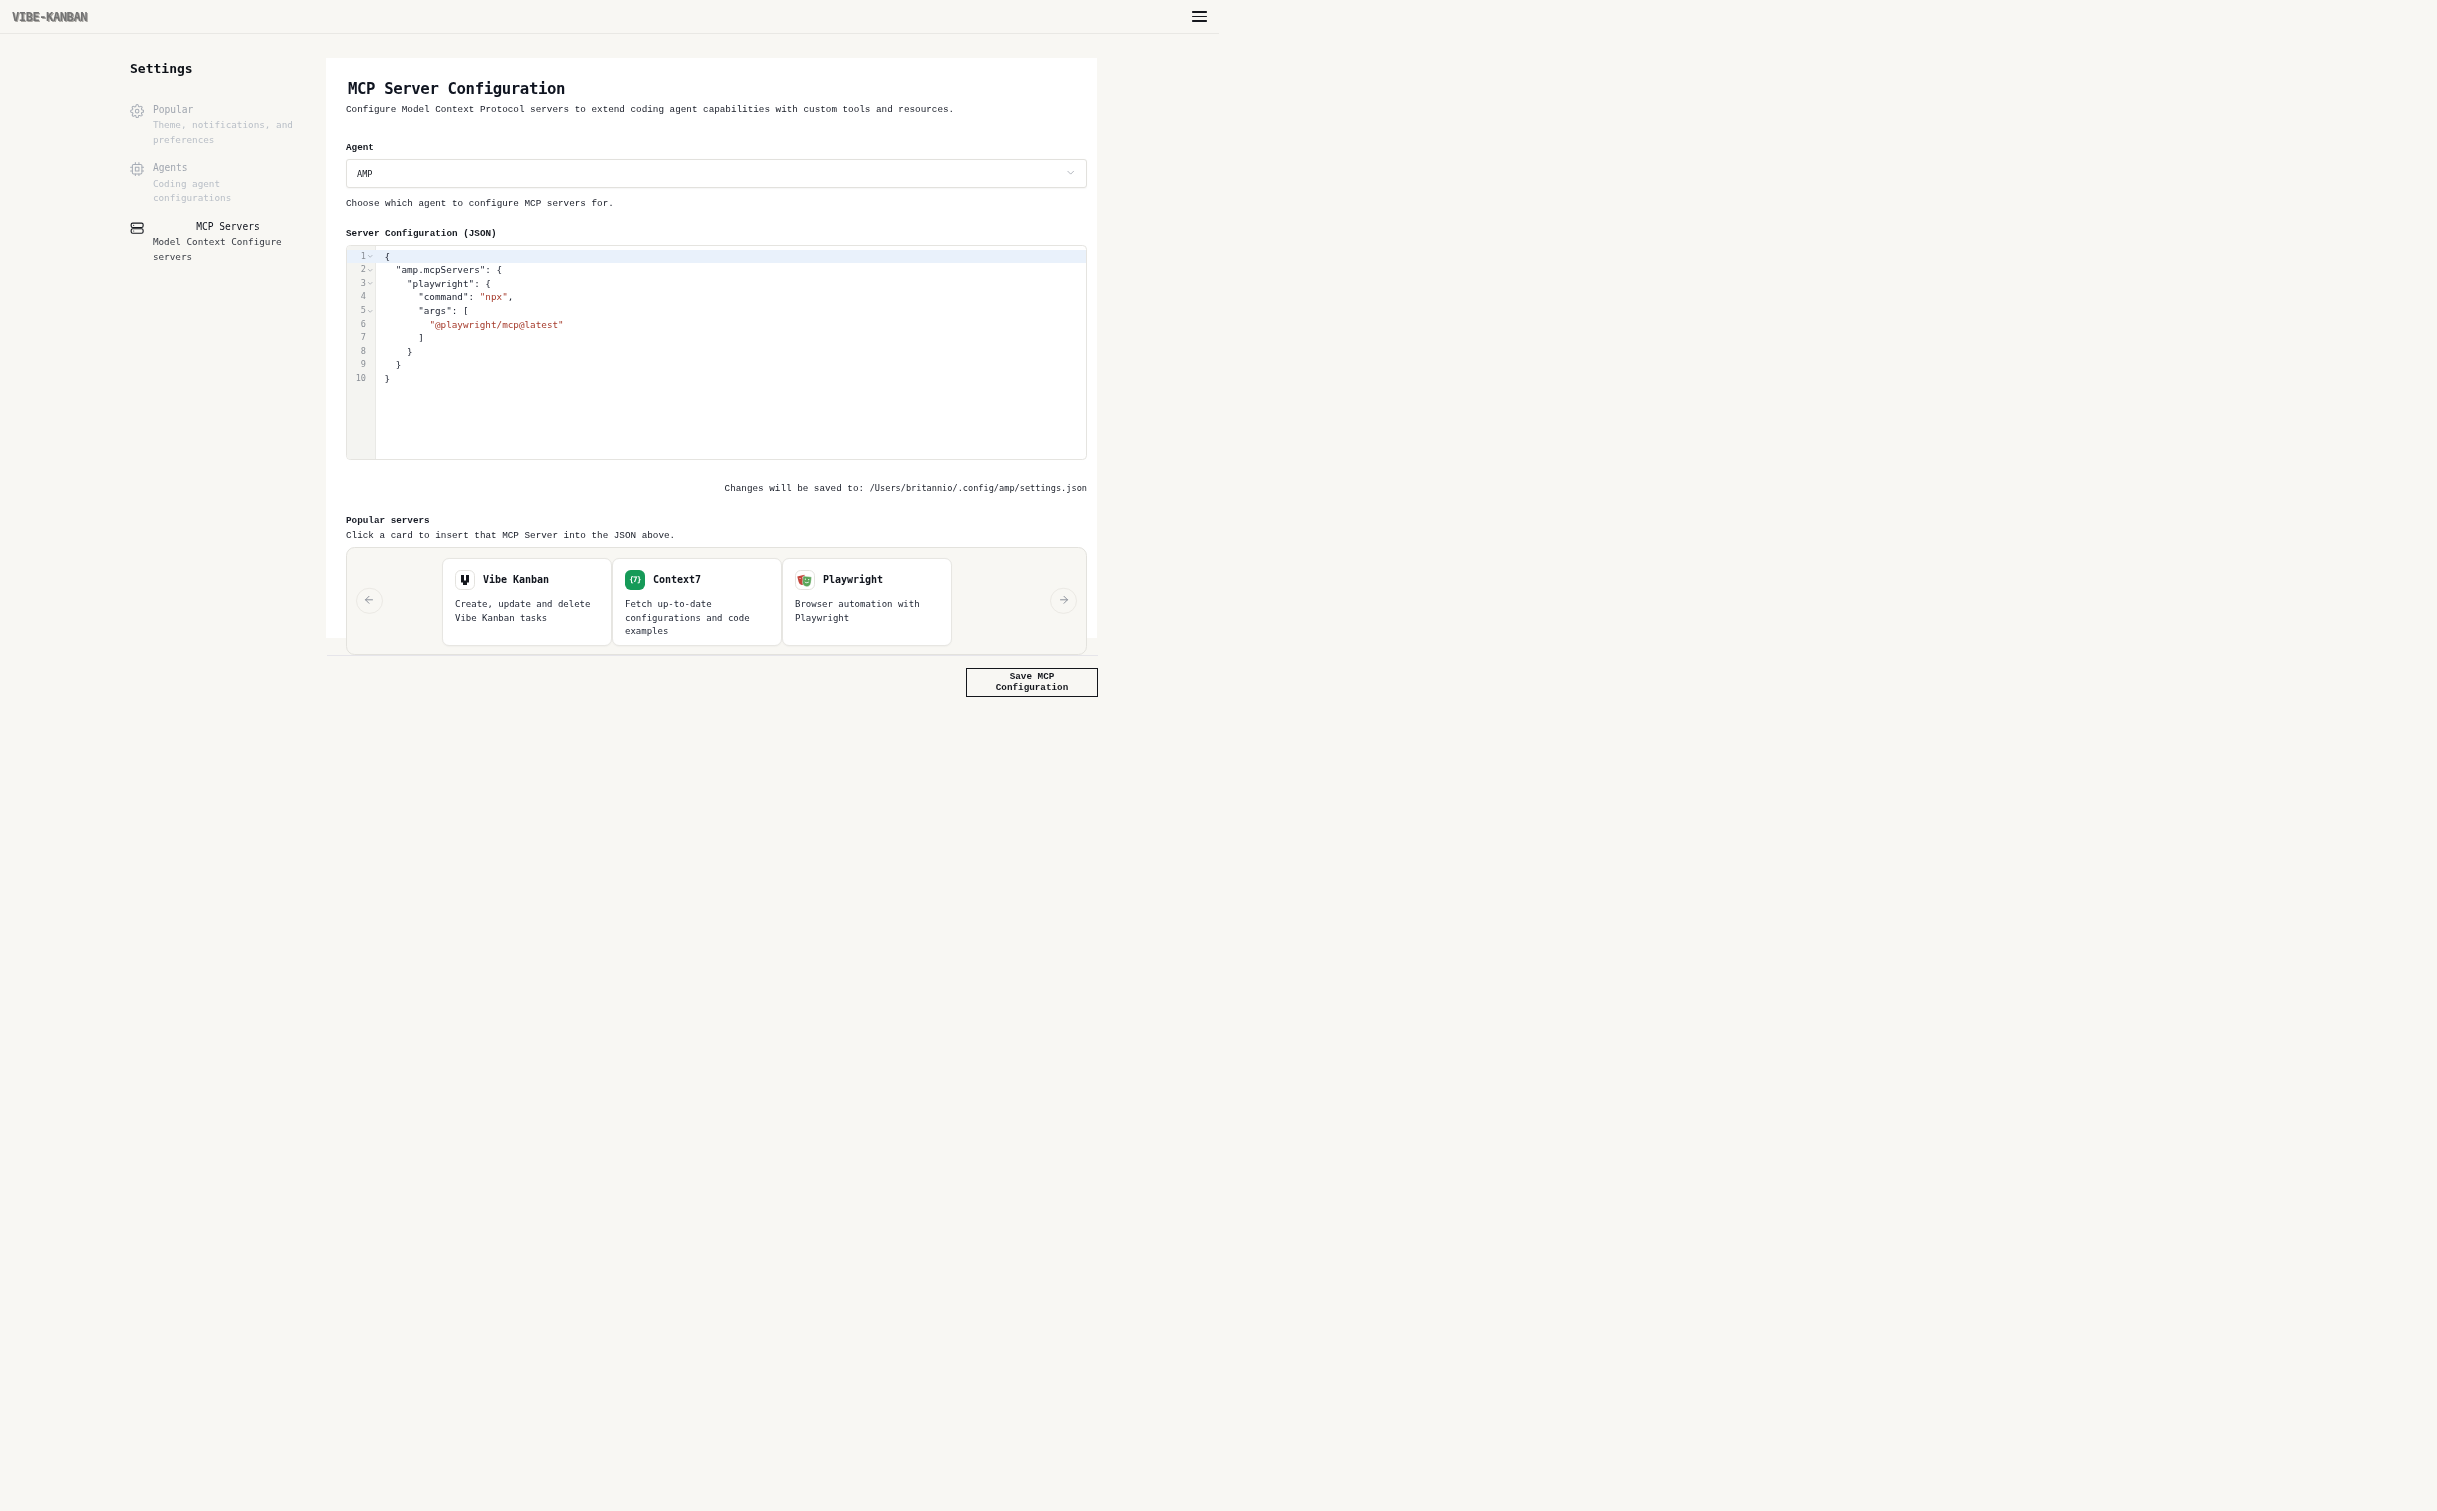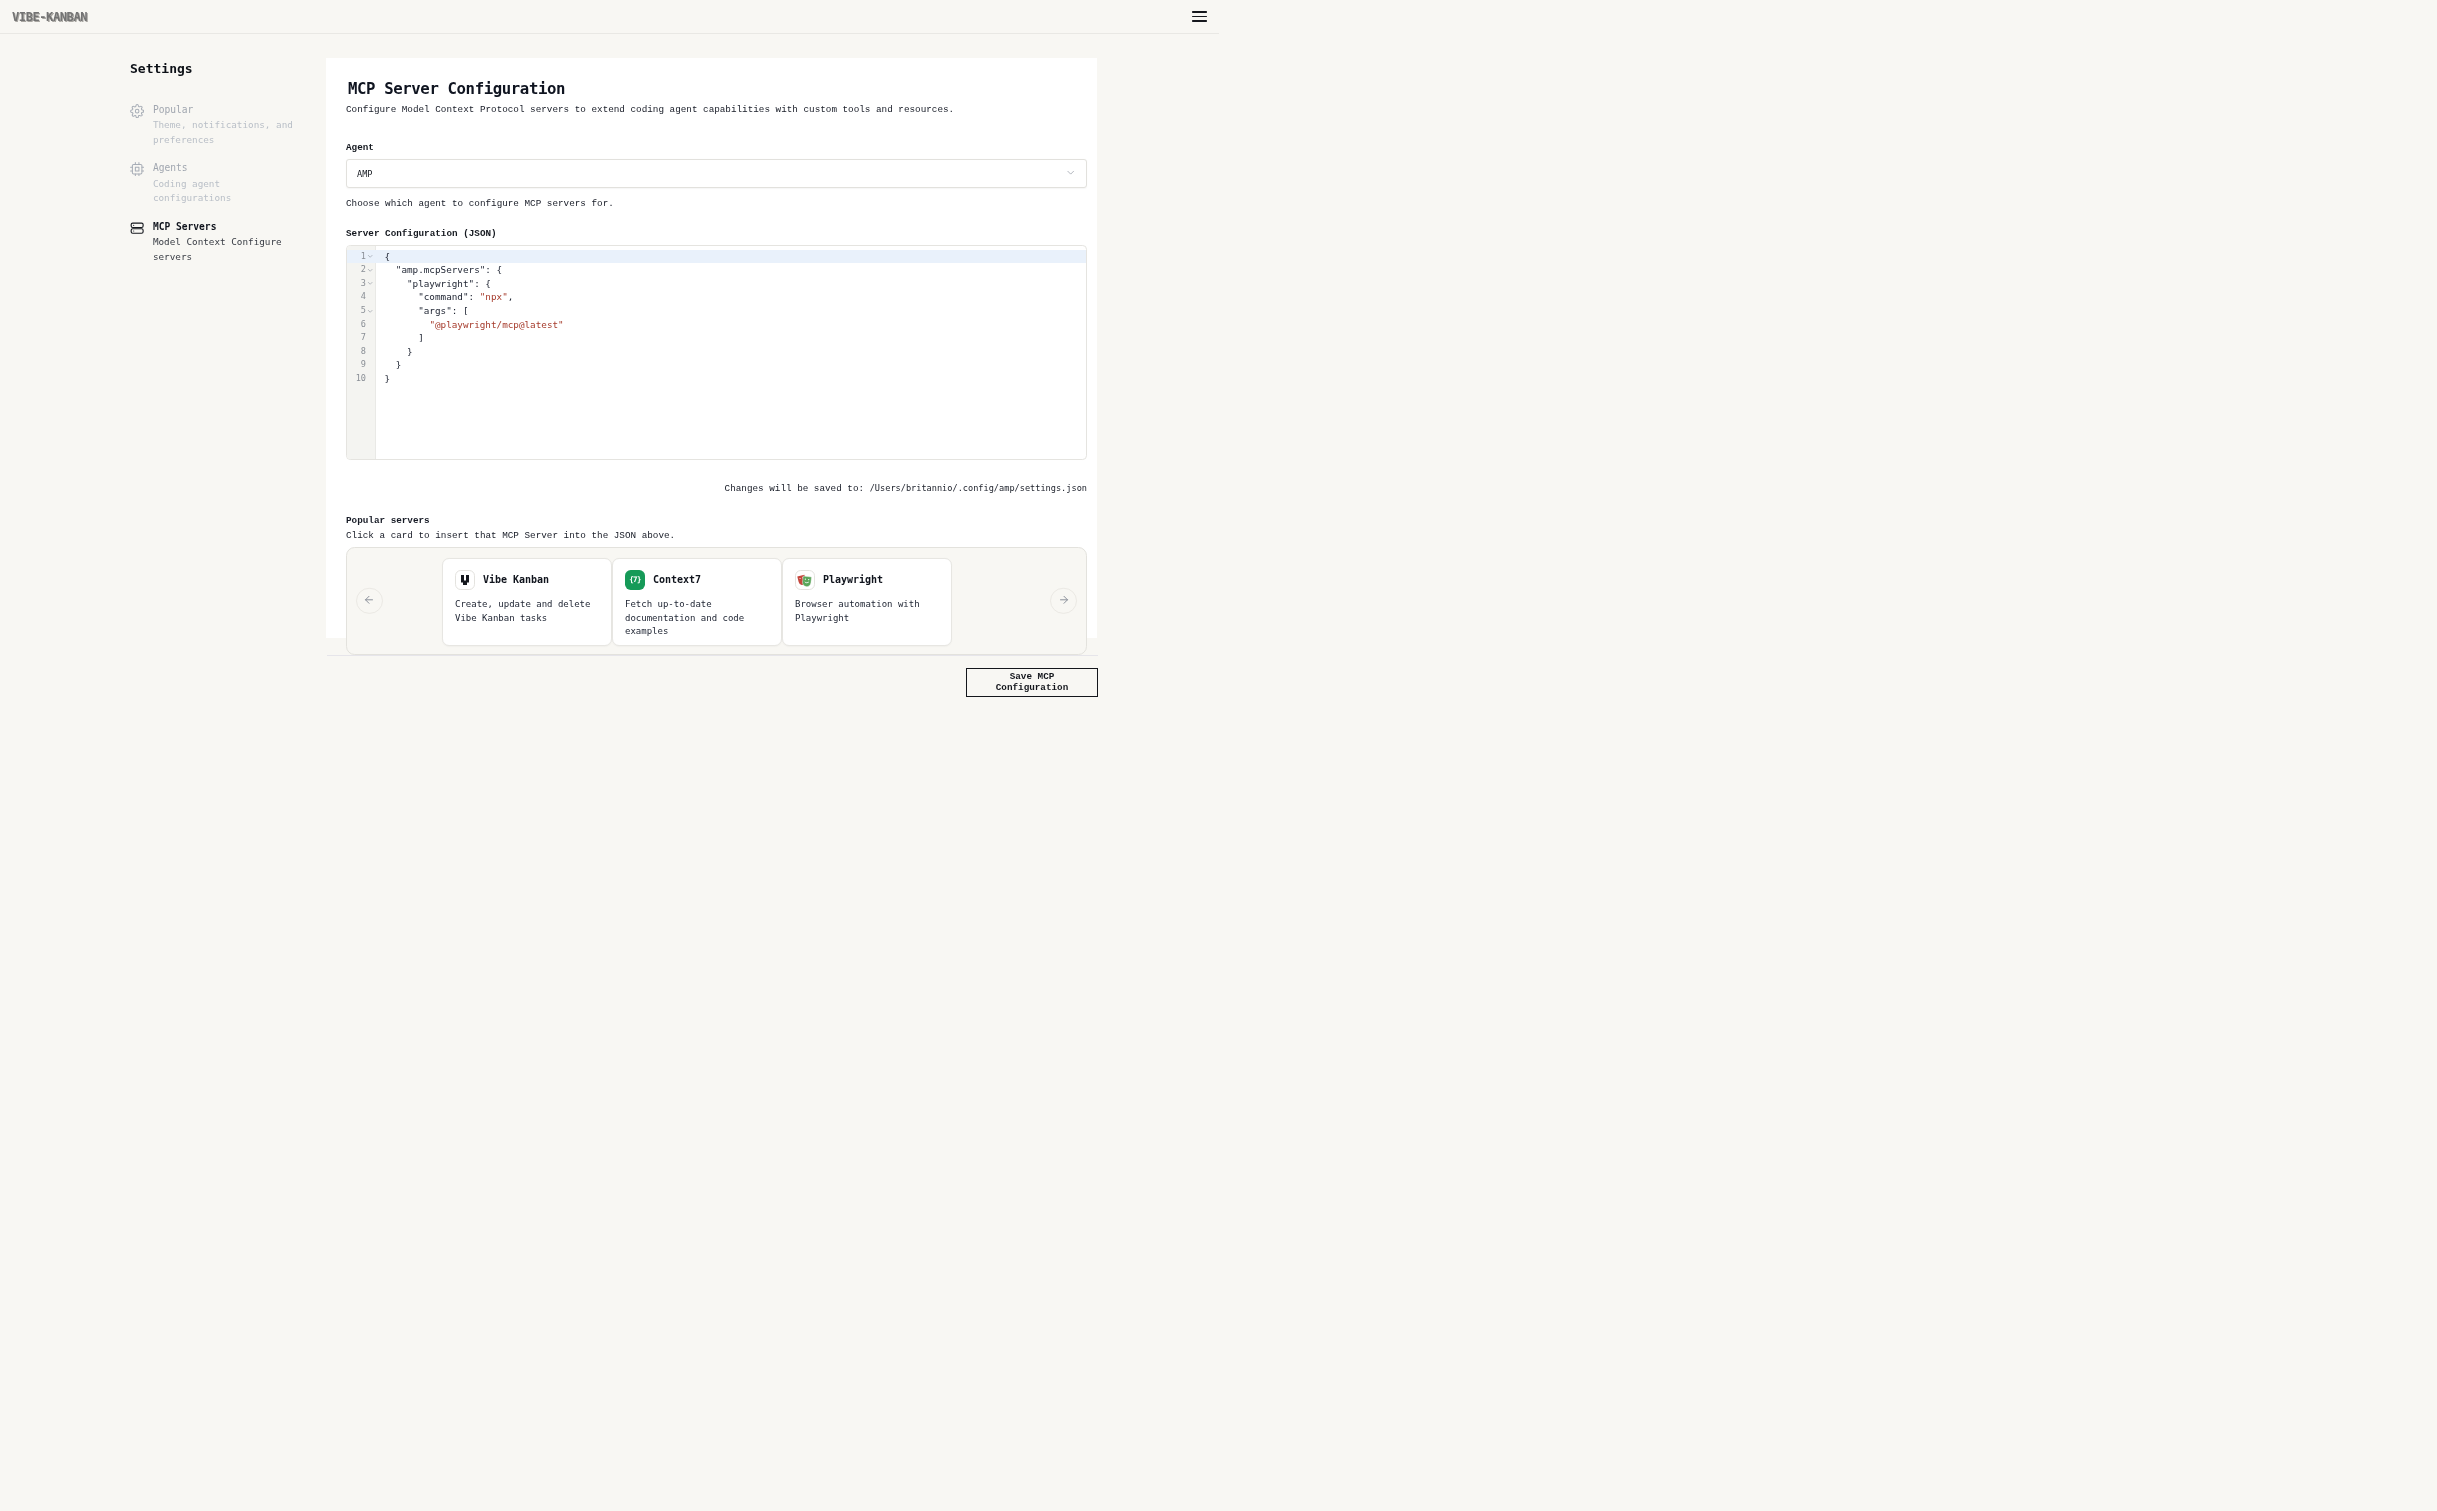--- a/index.html
+++ b/index.html
@@ -39,21 +39,21 @@
 
   
   .sidebar{position:absolute;left:130px;top:61px;width:173px;}
   .sidebar h2{margin:0 0 27px 0;font-size:13px;font-weight:bold;color:#0d1117;}
   .side-item{display:flex;gap:8.6px;margin-bottom:14.3px;cursor:pointer;}
   .side-icon{width:14.3px;height:14.3px;flex:none;margin-top:0.7px;color:#a7adb6;}
   .side-icon svg{width:14.3px;height:14.3px;display:block;}
   .side-label{font-size:9.6px;color:var(--muted);line-height:1.45;}
   .side-desc{font-size:9.3px;color:var(--muted-light);line-height:1.55;margin-top:1.4px;}
   .side-item.active .side-icon{color:#15181e;}
-  .side-item.active .side-label{color:#0f131c;font-weight:bold;}
+  .side-item.active .side-label{color:#0f131c;font-weight:normal;text-align:center;}
   .side-item.active .side-desc{color:#383c44;}
 
   
   .panel{
     position:absolute;left:326px;top:58px;width:771px;height:580px;
     background:var(--panel-bg);padding:18.6px 10px 0 20px;
   }
   .page-title{margin:2px;font-size:15.7px;font-weight:bold;letter-spacing:-0.4px;color:#0f1420;}
   .page-desc{margin-top:6.4px;font-size:9.3px;color:#171b26;}
   .form-label{margin-top:27px;font-size:9.3px;font-weight:bold;color:#14181f;}
@@ -322,21 +322,21 @@
       <span class="card-title">Vibe Kanban</span>
     </div>
     <div class="card-desc">Create, update and delete Vibe Kanban tasks</div>
   </div>
 
   <div class="card">
     <div class="card-head">
       <span class="ci ci-c7">{7}</span>
       <span class="card-title">Context7</span>
     </div>
-    <div class="card-desc">Fetch up-to-date documentation and code examples</div>
+    <div class="card-desc">Fetch up-to-date configurations and code examples</div>
   </div>
 
   <div class="card">
     <div class="card-head">
       <span class="ci ci-pw">
               <svg width="18" height="18" viewBox="0 0 32 32">
                 <g transform="rotate(-14 11 16)">
                   <path d="M4 8h13v10a6.5 6.5 0 0 1-13 0z" fill="#c5473d"></path>
                   <circle cx="8" cy="12.5" r="1" fill="#fff"></circle>
                   <circle cx="13" cy="12.5" r="1" fill="#fff"></circle>

